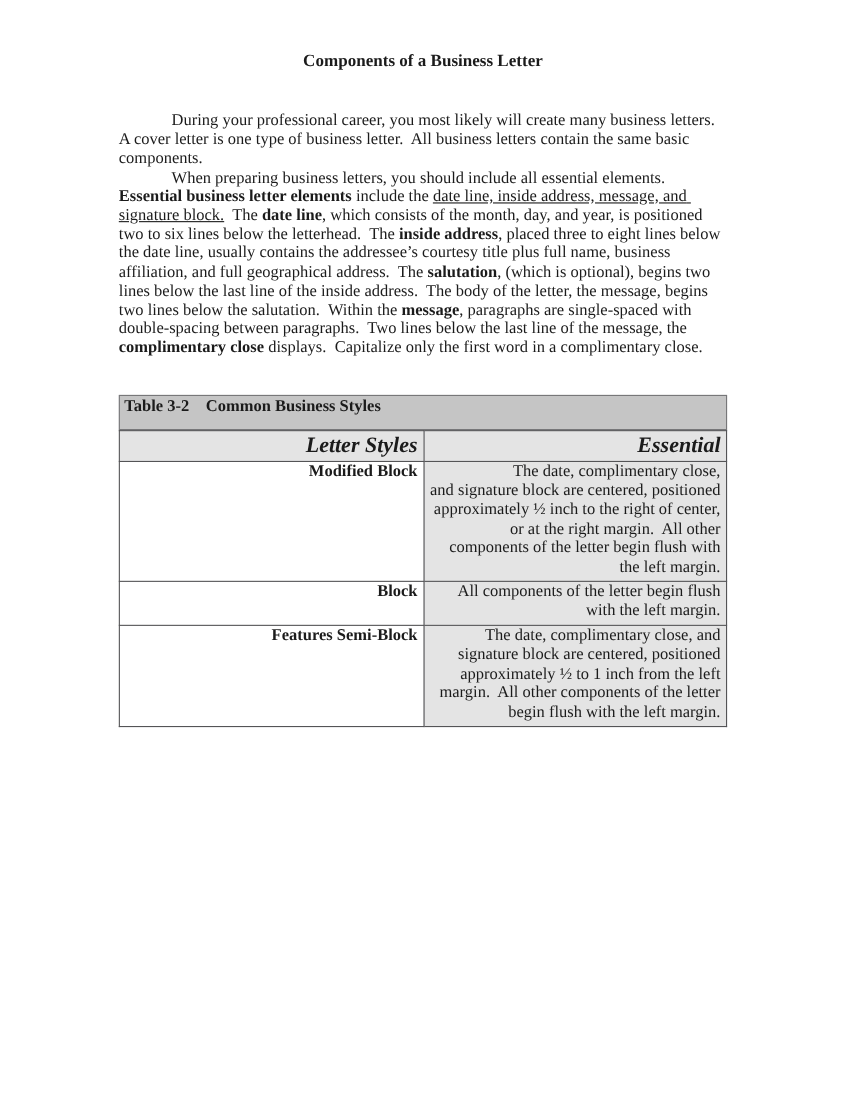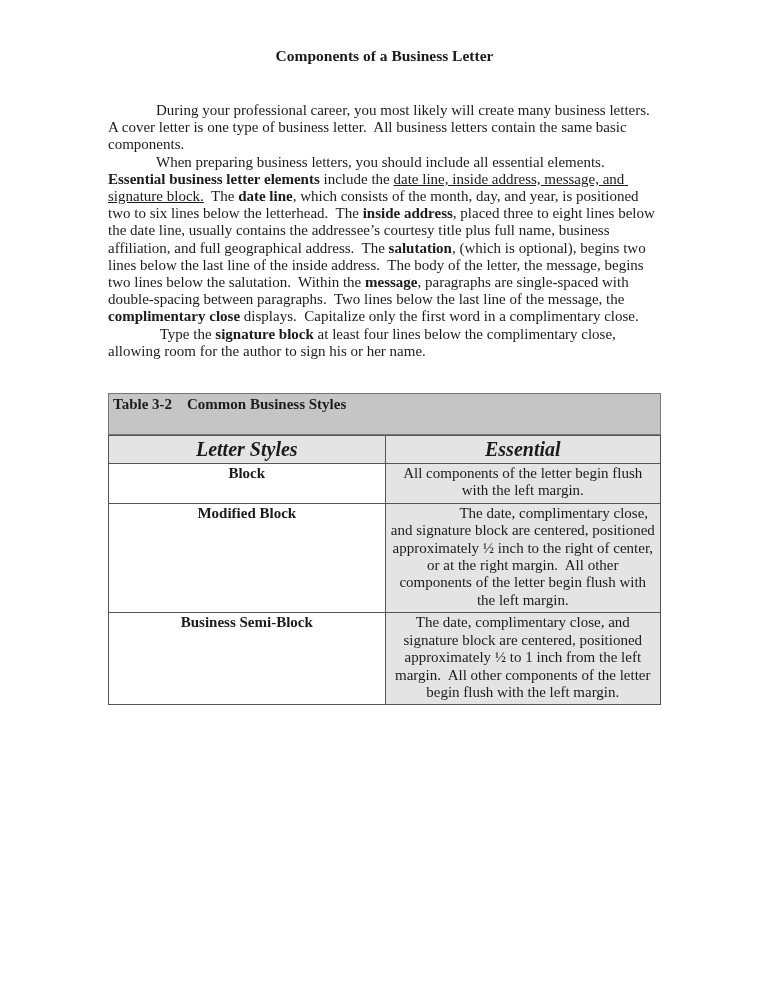--- a/index.html
+++ b/index.html
@@ -46,33 +46,33 @@
     text-align: left;
   }
   .para.indent { text-indent: 48px; }
   .table-block { margin-top: 33px; }
   .tbl-caption {
     background: var(--caption-bg);
     border: 1px solid #777779;
     font-size: 15px;
     font-weight: bold;
     line-height: 17px;
-    padding: 2px 4px 21px 4px;
+    padding: 2px 4px 11px 4px;
     white-space: pre-wrap;
   }
   table.styles-table {
     width: 100%;
     border-collapse: collapse;
     table-layout: fixed;
   }
   table.styles-table th,
   table.styles-table td {
     border: 1px solid var(--border-col);
     vertical-align: top;
-    text-align: center;
+    text-align: right;
     padding: 1px 5px 3px 5px;
     font-size: 15px;
     line-height: 17.4px;
     white-space: pre-wrap;
   }
   table.styles-table th {
     font-size: 20px;
     font-style: italic;
     font-weight: bold;
     line-height: 24px;
@@ -94,44 +94,43 @@
 
 <div class="page">
   <div class="content">
 
     <div class="doc-title">Components of a Business Letter</div>
 
     <p class="para indent"><span>During your professional career, you most likely will create many business letters. A </span><span style="font-weight: normal;">cover letter</span><span> is one type of business letter.  All business letters contain the same basic components.</span></p>
 
     <p class="para indent"><span>When preparing business letters, you should include all essential elements. </span><span style="font-weight: bold;">Essential business letter elements</span><span> include the </span><span style="text-decoration: underline;">date line, inside address, message, and signature block.</span><span>  The </span><span style="font-weight: bold;">date line</span><span>, which consists of the month, day, and year, is positioned two to six lines below the letterhead.  The </span><span style="font-weight: bold;">inside address</span><span>, placed three to eight lines below the date line, usually contains the addressee’s courtesy title plus full name, business affiliation, and full geographical address.  The </span><span style="font-weight: bold;">salutation</span><span>, (which is optional), begins two lines below the last line of the inside address.  The body of the letter, the message, begins two lines below the salutation.  Within the </span><span style="font-weight: bold;">message</span><span>, paragraphs are single-spaced with double-spacing between paragraphs.  Two lines below the last line of the message, the </span><span style="font-weight: bold;">complimentary close</span><span> displays.  Capitalize only the first word in a complimentary close.</span></p>
 
-    <p class="para indent"><span> Type the </span><span style="font-weight: bold;">signature block</span><span> at least four lines below the complimentary close, allowing room for the author to sign his or her name.</span></p>
 
 
     <div class="table-block">
       <div class="tbl-caption">Table 3-2    Common Business Styles</div>
 
       <table class="styles-table">
         <thead>
           <tr>
             <th class="col-style">Letter Styles</th>
             <th class="col-features">Essential</th>
           </tr>
         </thead>
         <tbody>
           <tr>
+            <td class="style-cell">Modified Block</td>
+            <td class="features-cell first-indent">The date, complimentary close, and signature block are centered, positioned approximately ½ inch to the right of center, or at the right margin.  All other components of the letter begin flush with the left margin.</td>
+          </tr>
+          <tr>
             <td class="style-cell">Block</td>
             <td class="features-cell">All components of the letter begin flush with the left margin.</td>
           </tr>
           <tr>
-            <td class="style-cell">Modified Block</td>
-            <td class="features-cell first-indent">The date, complimentary close, and signature block are centered, positioned approximately ½ inch to the right of center, or at the right margin.  All other components of the letter begin flush with the left margin.</td>
-          </tr>
-          <tr>
-            <td class="style-cell">Business Semi-Block</td>
+            <td class="style-cell">Features Semi-Block</td>
             <td class="features-cell">The date, complimentary close, and signature block are centered, positioned approximately ½ to 1 inch from the left margin.  All other components of the letter begin flush with the left margin.</td>
           </tr>
         </tbody>
       </table>
     </div>
 
   </div>
 </div>
 
 </body></html>

